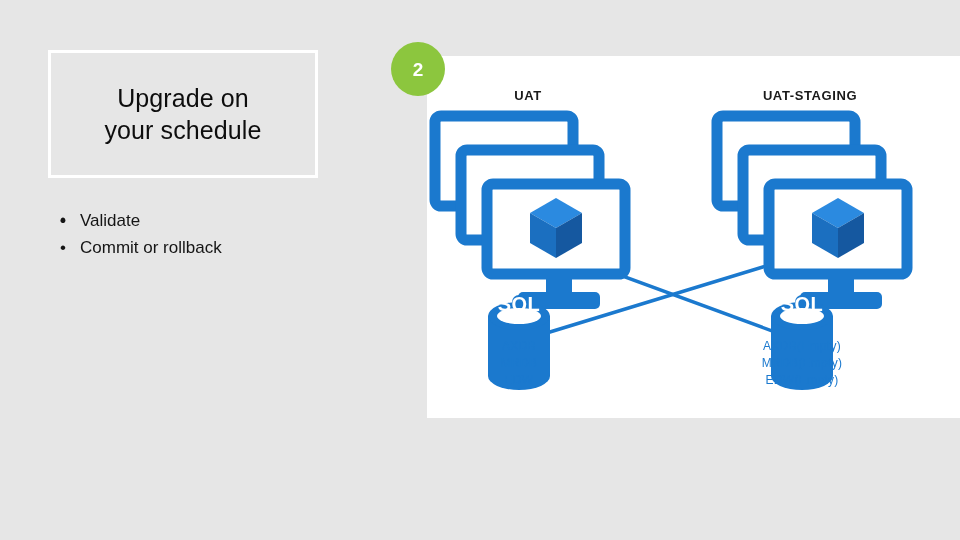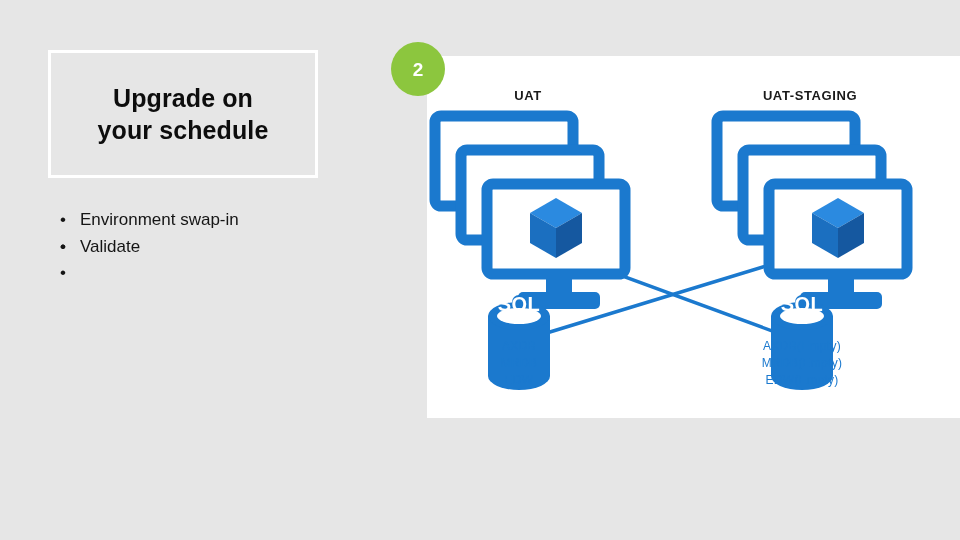--- a/index.html
+++ b/index.html
@@ -33,21 +33,21 @@
     border: 3px solid #ffffff;
     display: flex;
     align-items: center;
     justify-content: center;
   }
   #title-text {
     font-size: 25px;
     line-height: 1.28;
     color: #0d0d0d;
     text-align: center;
-    font-weight: 700;
+    font-weight: 400;
     letter-spacing: 0.1px;
     white-space: pre-line;
   }
 
   #bullet-list {
     position: absolute;
     left: 52px;
     top: 207px;
     width: 290px;
     margin: 0;
@@ -138,31 +138,31 @@
 <div id="slide">
 
   <div id="title-box">
     <div id="title-text">Upgrade on
 your schedule</div>
   </div>
 
   <ul id="bullet-list">
     <li class="bullet-item">
       <span class="dot">•</span>
-      <span class="txt">Environment swap-in</span>
     </li>
     <li class="bullet-item">
       <span class="dot">•</span>
     </li>
     <li class="bullet-item">
       <span class="dot">•</span>
       <span class="txt">Validate</span>
     </li>
     <li class="bullet-item">
       <span class="dot">•</span>
+      <span class="txt">Commit or rollback</span>
     </li>
   </ul>
 
   <div id="step-badge">
     <span id="step-badge-label">2</span>
   </div>
 
   <div id="diagram-panel">
     <svg id="diagram-svg" viewBox="0 0 491 362" xmlns="http://www.w3.org/2000/svg">
       <defs>

